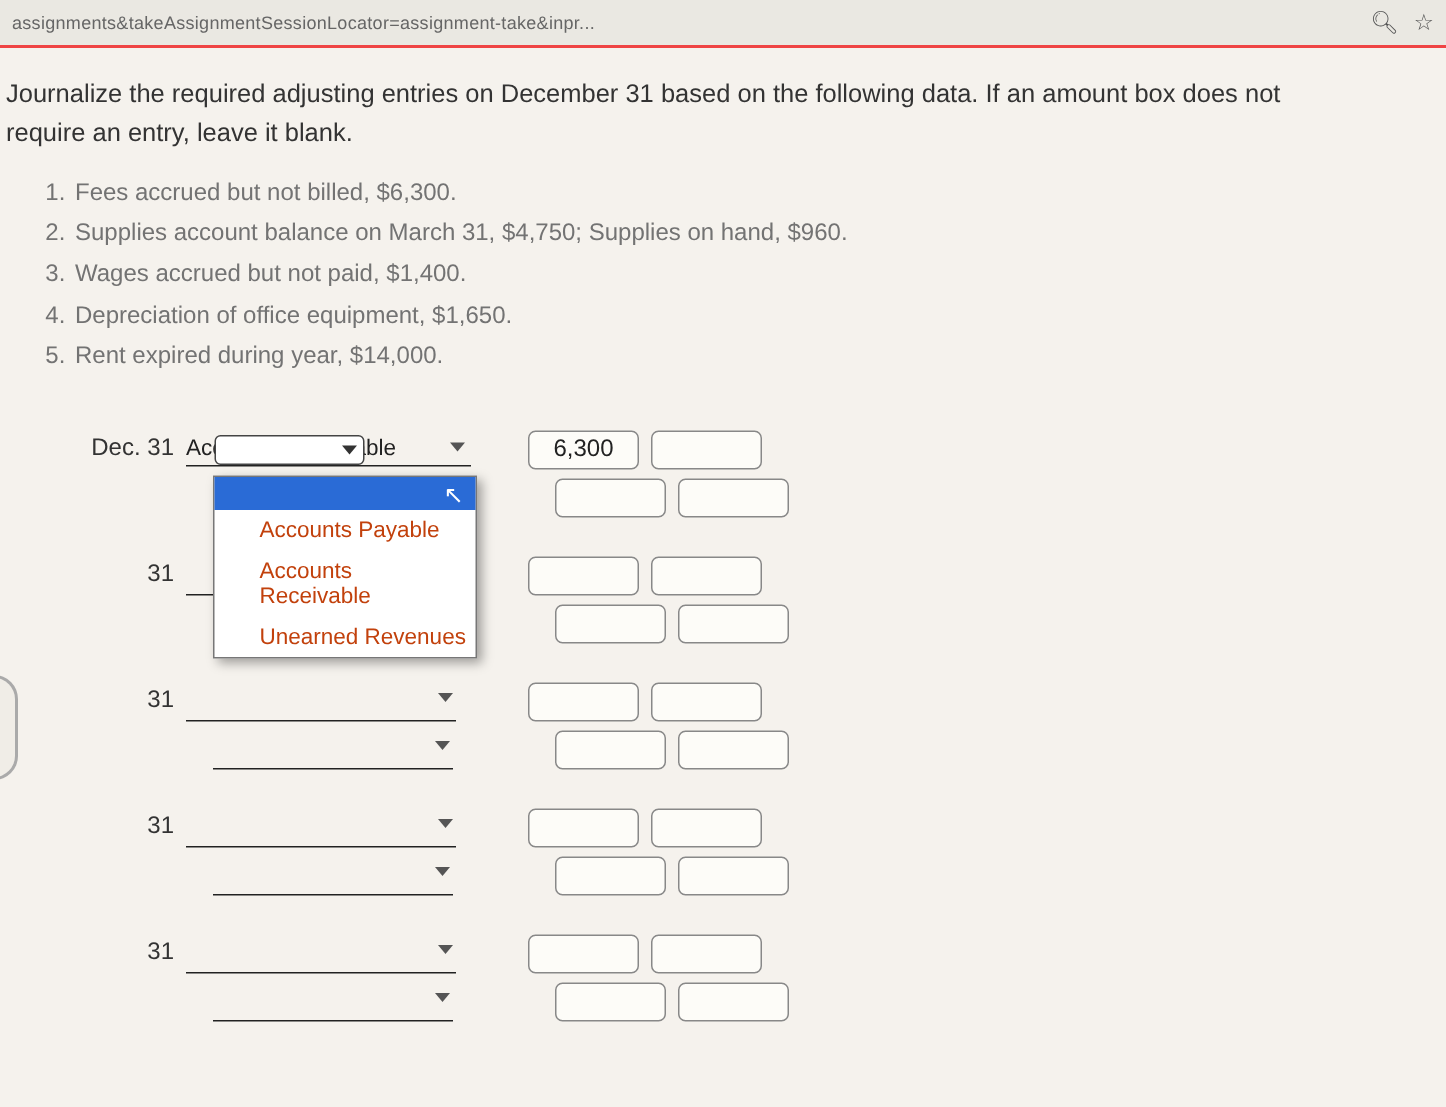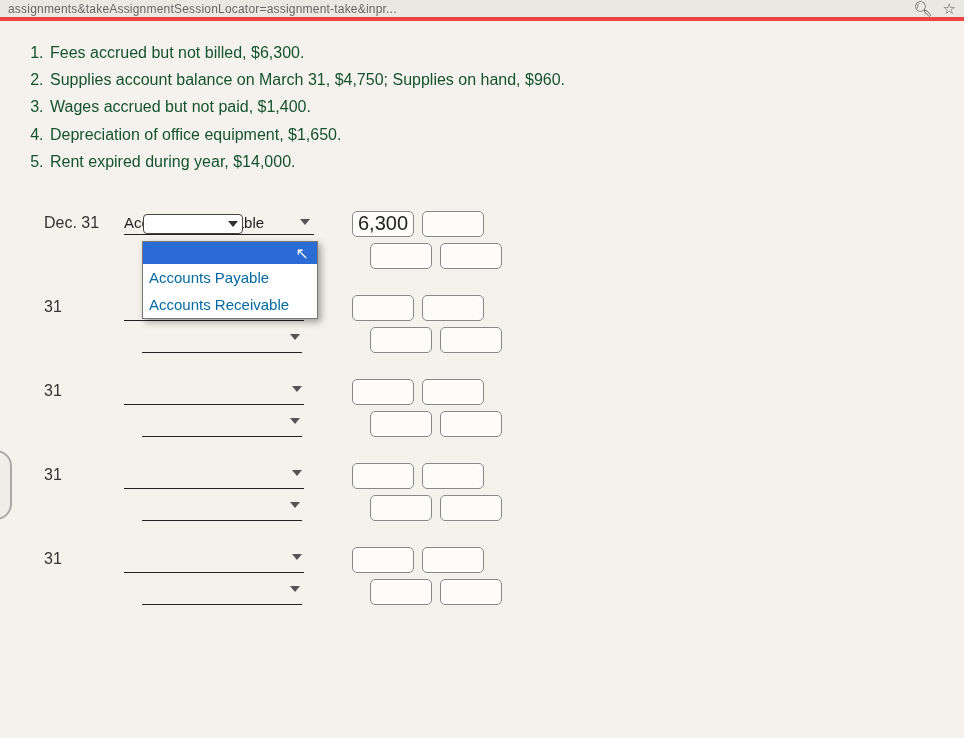--- a/index.html
+++ b/index.html
@@ -6,23 +6,23 @@
   body {
     font-family: Verdana, Geneva, sans-serif;
     background: #f5f2ed;
     color: #333;
     width: 964px;
     height: 738px;
     overflow: hidden;
     position: relative;
   }
   .browser-bar {
-    height: 21px;
+    height: 32px;
     background: #eae8e2;
-    border-bottom: 4px solid #ef4444;
+    border-bottom: 2px solid #ef4444;
     display: flex;
     align-items: center;
     padding: 0 8px;
     font-size: 12px;
     color: #666;
     justify-content: space-between;
   }
   .url-fragment {
     white-space: nowrap;
     overflow: hidden;
@@ -41,39 +41,39 @@
   .instructions {
     font-size: 17px;
     line-height: 1.5;
     color: #333;
     margin-bottom: 14px;
   }
   ol.data-list {
     margin-left: 44px;
     font-size: 16px;
     line-height: 1.7;
-    color: #14532d;
+    color: #737373;
   }
   ol.data-list li { padding-left: 2px; }
   .journal {
     margin-top: 36px;
     margin-left: 40px;
     position: relative;
   }
   .jrow {
     display: flex;
     align-items: flex-start;
     margin-bottom: 6px;
   }
   .entry-group { margin-bottom: 26px; }
   .date-label {
     width: 80px;
     font-size: 16px;
     color: #333;
-    text-align: left;
+    text-align: right;
     padding-right: 8px;
     padding-top: 3px;
   }
   .date-label.day {
     width: 80px;
   }
   .account-cell { width: 200px; position: relative; }
   .account-select {
     width: 170px;
     height: 26px;
@@ -106,29 +106,29 @@
     border-right: 5px solid transparent;
     border-top: 6px solid #555;
   }
   .indent { margin-left: 18px; }
   .amount-cell {
     display: flex;
     gap: 8px;
     margin-left: 28px;
   }
   .amount-box {
-    width: 62px;
+    width: 74px;
     height: 26px;
     border: 1.5px solid #888;
     border-radius: 5px;
     background: #fdfcf8;
     display: flex;
     align-items: center;
     justify-content: center;
-    font-size: 20px;
+    font-size: 16px;
     color: #222;
   }
   
   .first-select {
     border: none;
     border-bottom: 1.5px solid #222;
     background: transparent;
     width: 190px;
     height: 24px;
     position: relative;
@@ -159,22 +159,23 @@
   }
   .dropdown-open .dd-selected .cursor-arrow {
     position: absolute;
     right: 8px;
     top: 2px;
     font-size: 16px;
     color: #fff;
   }
   .dropdown-open .dd-item {
     padding: 5px 6px;
-    color: #0369a1;
+    color: #c2410c;
     cursor: pointer;
+    margin-left: 24px;
   }
   .dd-search {
     width: 100px;
     height: 20px;
     border: 1.5px solid #444;
     border-radius: 4px;
     background: #fff;
     position: absolute;
     top: -28px;
     left: 0;
@@ -201,20 +202,24 @@
 
 <div class="browser-bar">
   <span class="url-fragment">assignments&amp;takeAssignmentSessionLocator=assignment-take&amp;inpr...</span>
   <span class="browser-icons">
     <span>🔍︎</span>
     <span>☆</span>
   </span>
 </div>
 
 <div class="content">
+  <p class="instructions">
+    <span>Journalize the required adjusting entries on December 31 based on the following data. If an amount box does not</span><br>
+    <span>require an entry, leave it blank.</span>
+  </p>
 
   <ol class="data-list">
     <li>Fees accrued but not billed, $6,300.</li>
     <li>Supplies account balance on March 31, $4,750; Supplies on hand, $960.</li>
     <li>Wages accrued but not paid, $1,400.</li>
     <li>Depreciation of office equipment, $1,650.</li>
     <li>Rent expired during year, $14,000.</li>
   </ol>
 
   <div class="journal">
@@ -256,20 +261,21 @@
 
     <div class="dropdown-open">
       <div class="dd-search">
         <span class="caret"></span>
       </div>
       <div class="dd-selected">
         <span class="cursor-arrow">↖︎</span>
       </div>
       <div class="dd-item">Accounts Payable</div>
       <div class="dd-item">Accounts Receivable</div>
+      <div class="dd-item">Unearned Revenues</div>
     </div>
 
     <div class="entry-group" style="margin-top:12px;">
       <div class="jrow">
         <div class="date-label day">31</div>
         <div class="account-cell">
           <div class="account-select underlined">
             <span></span>
             <span class="caret"></span>
           </div>

